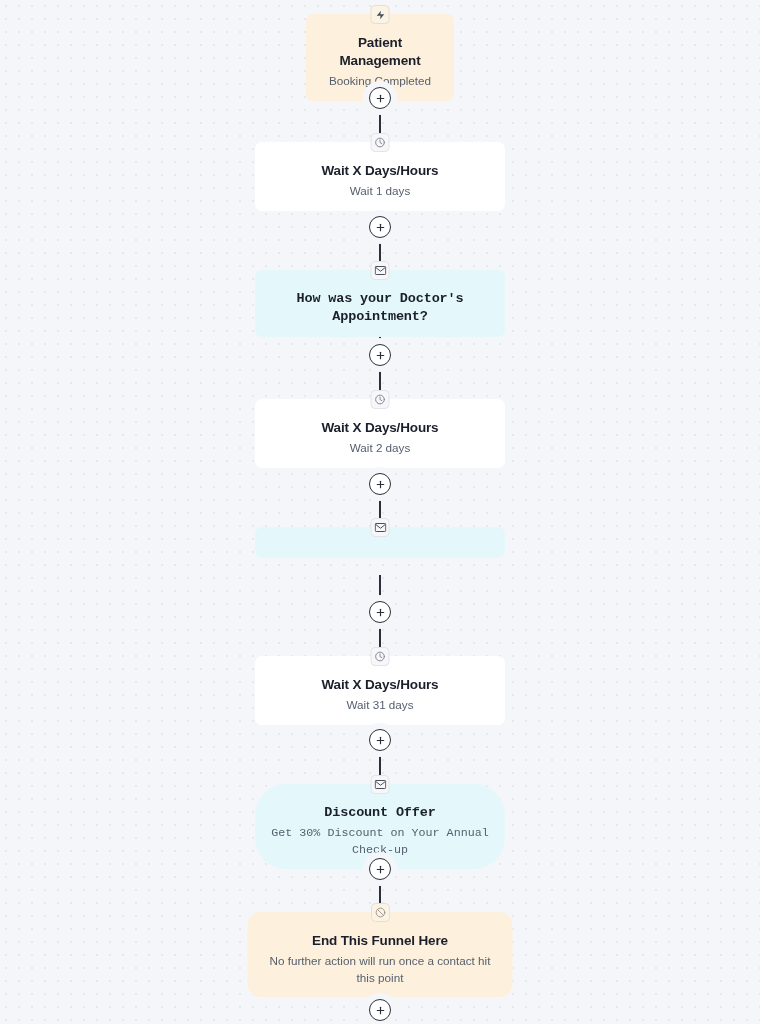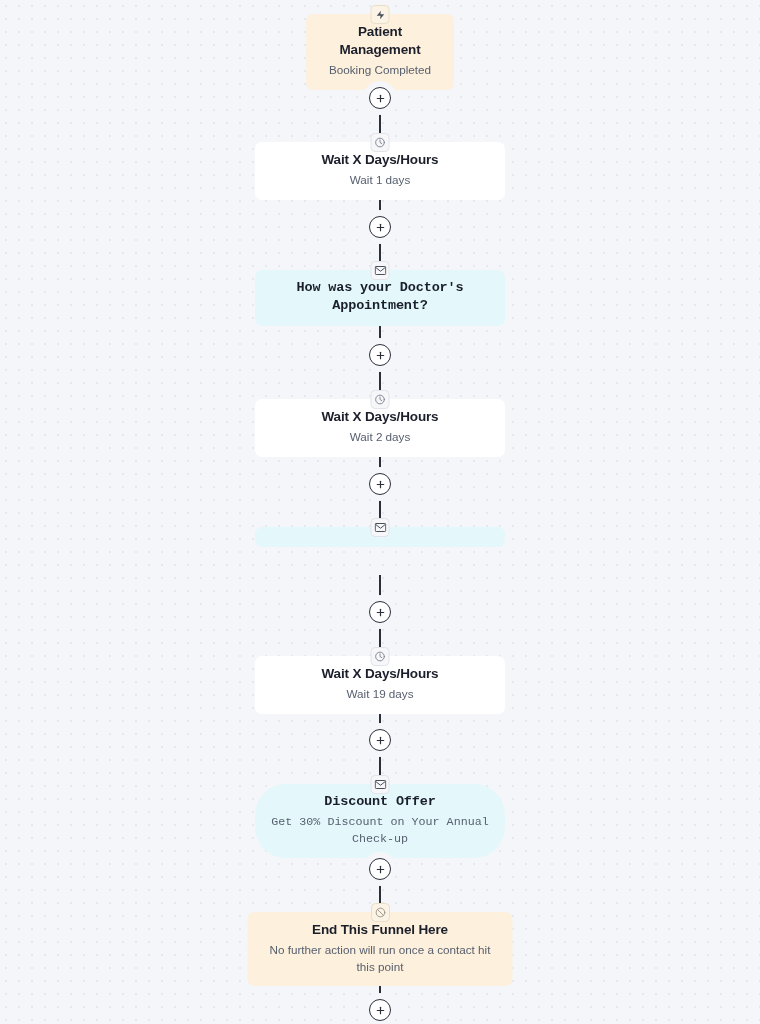--- a/index.html
+++ b/index.html
@@ -57,21 +57,21 @@
   }
   .plus-btn svg { display: block; }
 
   
   .node {
     position: absolute;
     left: 50%;
     transform: translateX(-50%);
     border-radius: 7px;
     text-align: center;
-    padding: 9px 12px 11px;
+    padding: 20px 12px 11px;
     z-index: 4;
     cursor: pointer;
   }
   .node.trigger  { background: #fdf0dc; }
   .node.wait     { background: #ffffff; }
   .node.message  { background: #e4f8fb; font-family: Liberation Mono, monospace; }
   .node.endnode  { background: #fdf0dc; }
 
   .node-title {
     font-size: 13.5px;
@@ -218,21 +218,21 @@
   </div>
 
   <div class="node wait" style="top:656px; width:250px;">
     <span class="node-badge">
       <svg width="11" height="11" viewBox="0 0 24 24" fill="none" stroke="#7a8190" stroke-width="2" stroke-linecap="round" stroke-linejoin="round">
         <circle cx="12" cy="12" r="9.5"></circle>
           <polyline points="12 6.5 12 12 16 14.5"></polyline>
       </svg>
     </span>
     <div class="node-title">Wait X Days/Hours</div>
-    <div class="node-subtitle">Wait 19 days</div>
+    <div class="node-subtitle">Wait 31 days</div>
   </div>
 
   <div class="plus-btn" style="top:740px;">
     <svg width="11" height="11" viewBox="0 0 24 24" fill="none" stroke="#2b2f3a" stroke-width="2.6" stroke-linecap="round">
       <line x1="12" y1="5" x2="12" y2="19"></line>
         <line x1="5" y1="12" x2="19" y2="12"></line>
     </svg>
   </div>
 
   <div class="node message" style="top:784px; width:250px;border-radius:31px;">
@@ -246,21 +246,21 @@
     <div class="node-subtitle">Get 30% Discount on Your Annual Check-up</div>
   </div>
 
   <div class="plus-btn" style="top:869px;">
     <svg width="11" height="11" viewBox="0 0 24 24" fill="none" stroke="#2b2f3a" stroke-width="2.6" stroke-linecap="round">
       <line x1="12" y1="5" x2="12" y2="19"></line>
         <line x1="5" y1="12" x2="19" y2="12"></line>
     </svg>
   </div>
 
-  <div class="node endnode" style="top:912px; width:265px;">
+  <div class="node endnode" style="top:912px; width:265px;border-radius:13px;">
     <span class="node-badge">
       <svg width="11" height="11" viewBox="0 0 24 24" fill="none" stroke="#9a9384" stroke-width="2" stroke-linecap="round" stroke-linejoin="round">
         <circle cx="12" cy="12" r="9.5"></circle>
           <line x1="5.3" y1="5.3" x2="18.7" y2="18.7"></line>
       </svg>
     </span>
     <div class="node-title">End This Funnel Here</div>
     <div class="node-subtitle">No further action will run once a contact hit this point</div>
   </div>
 

